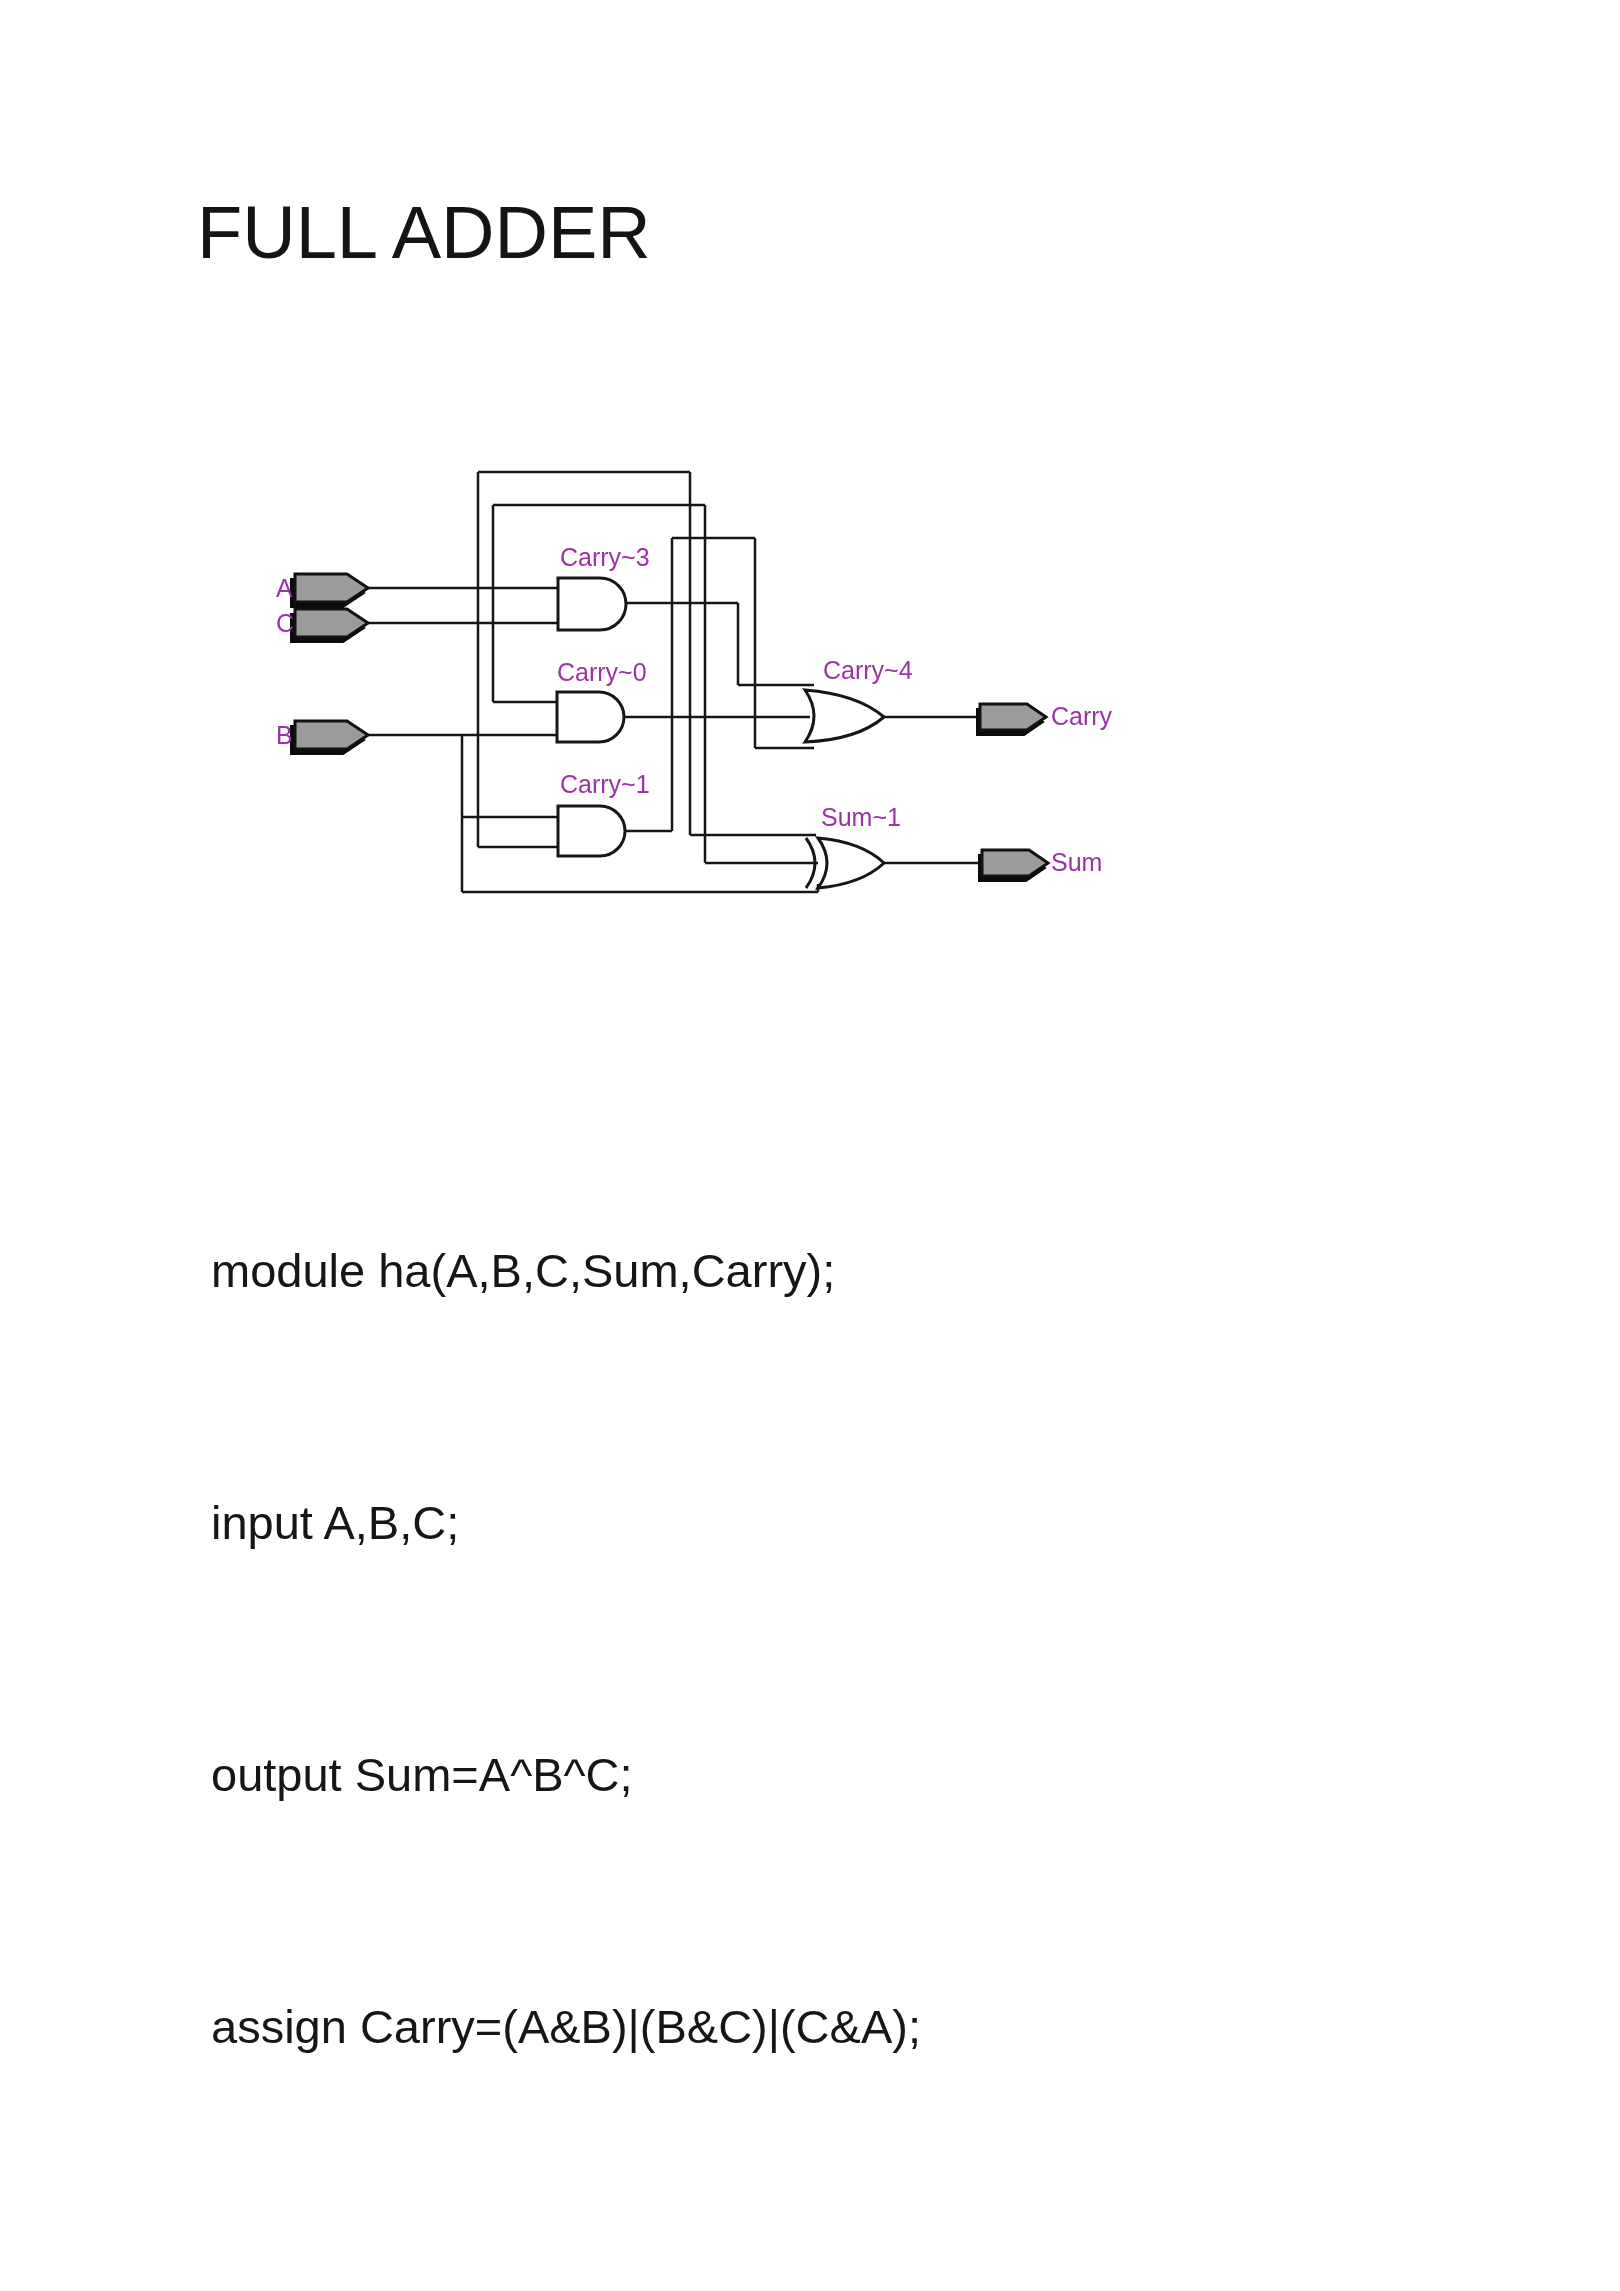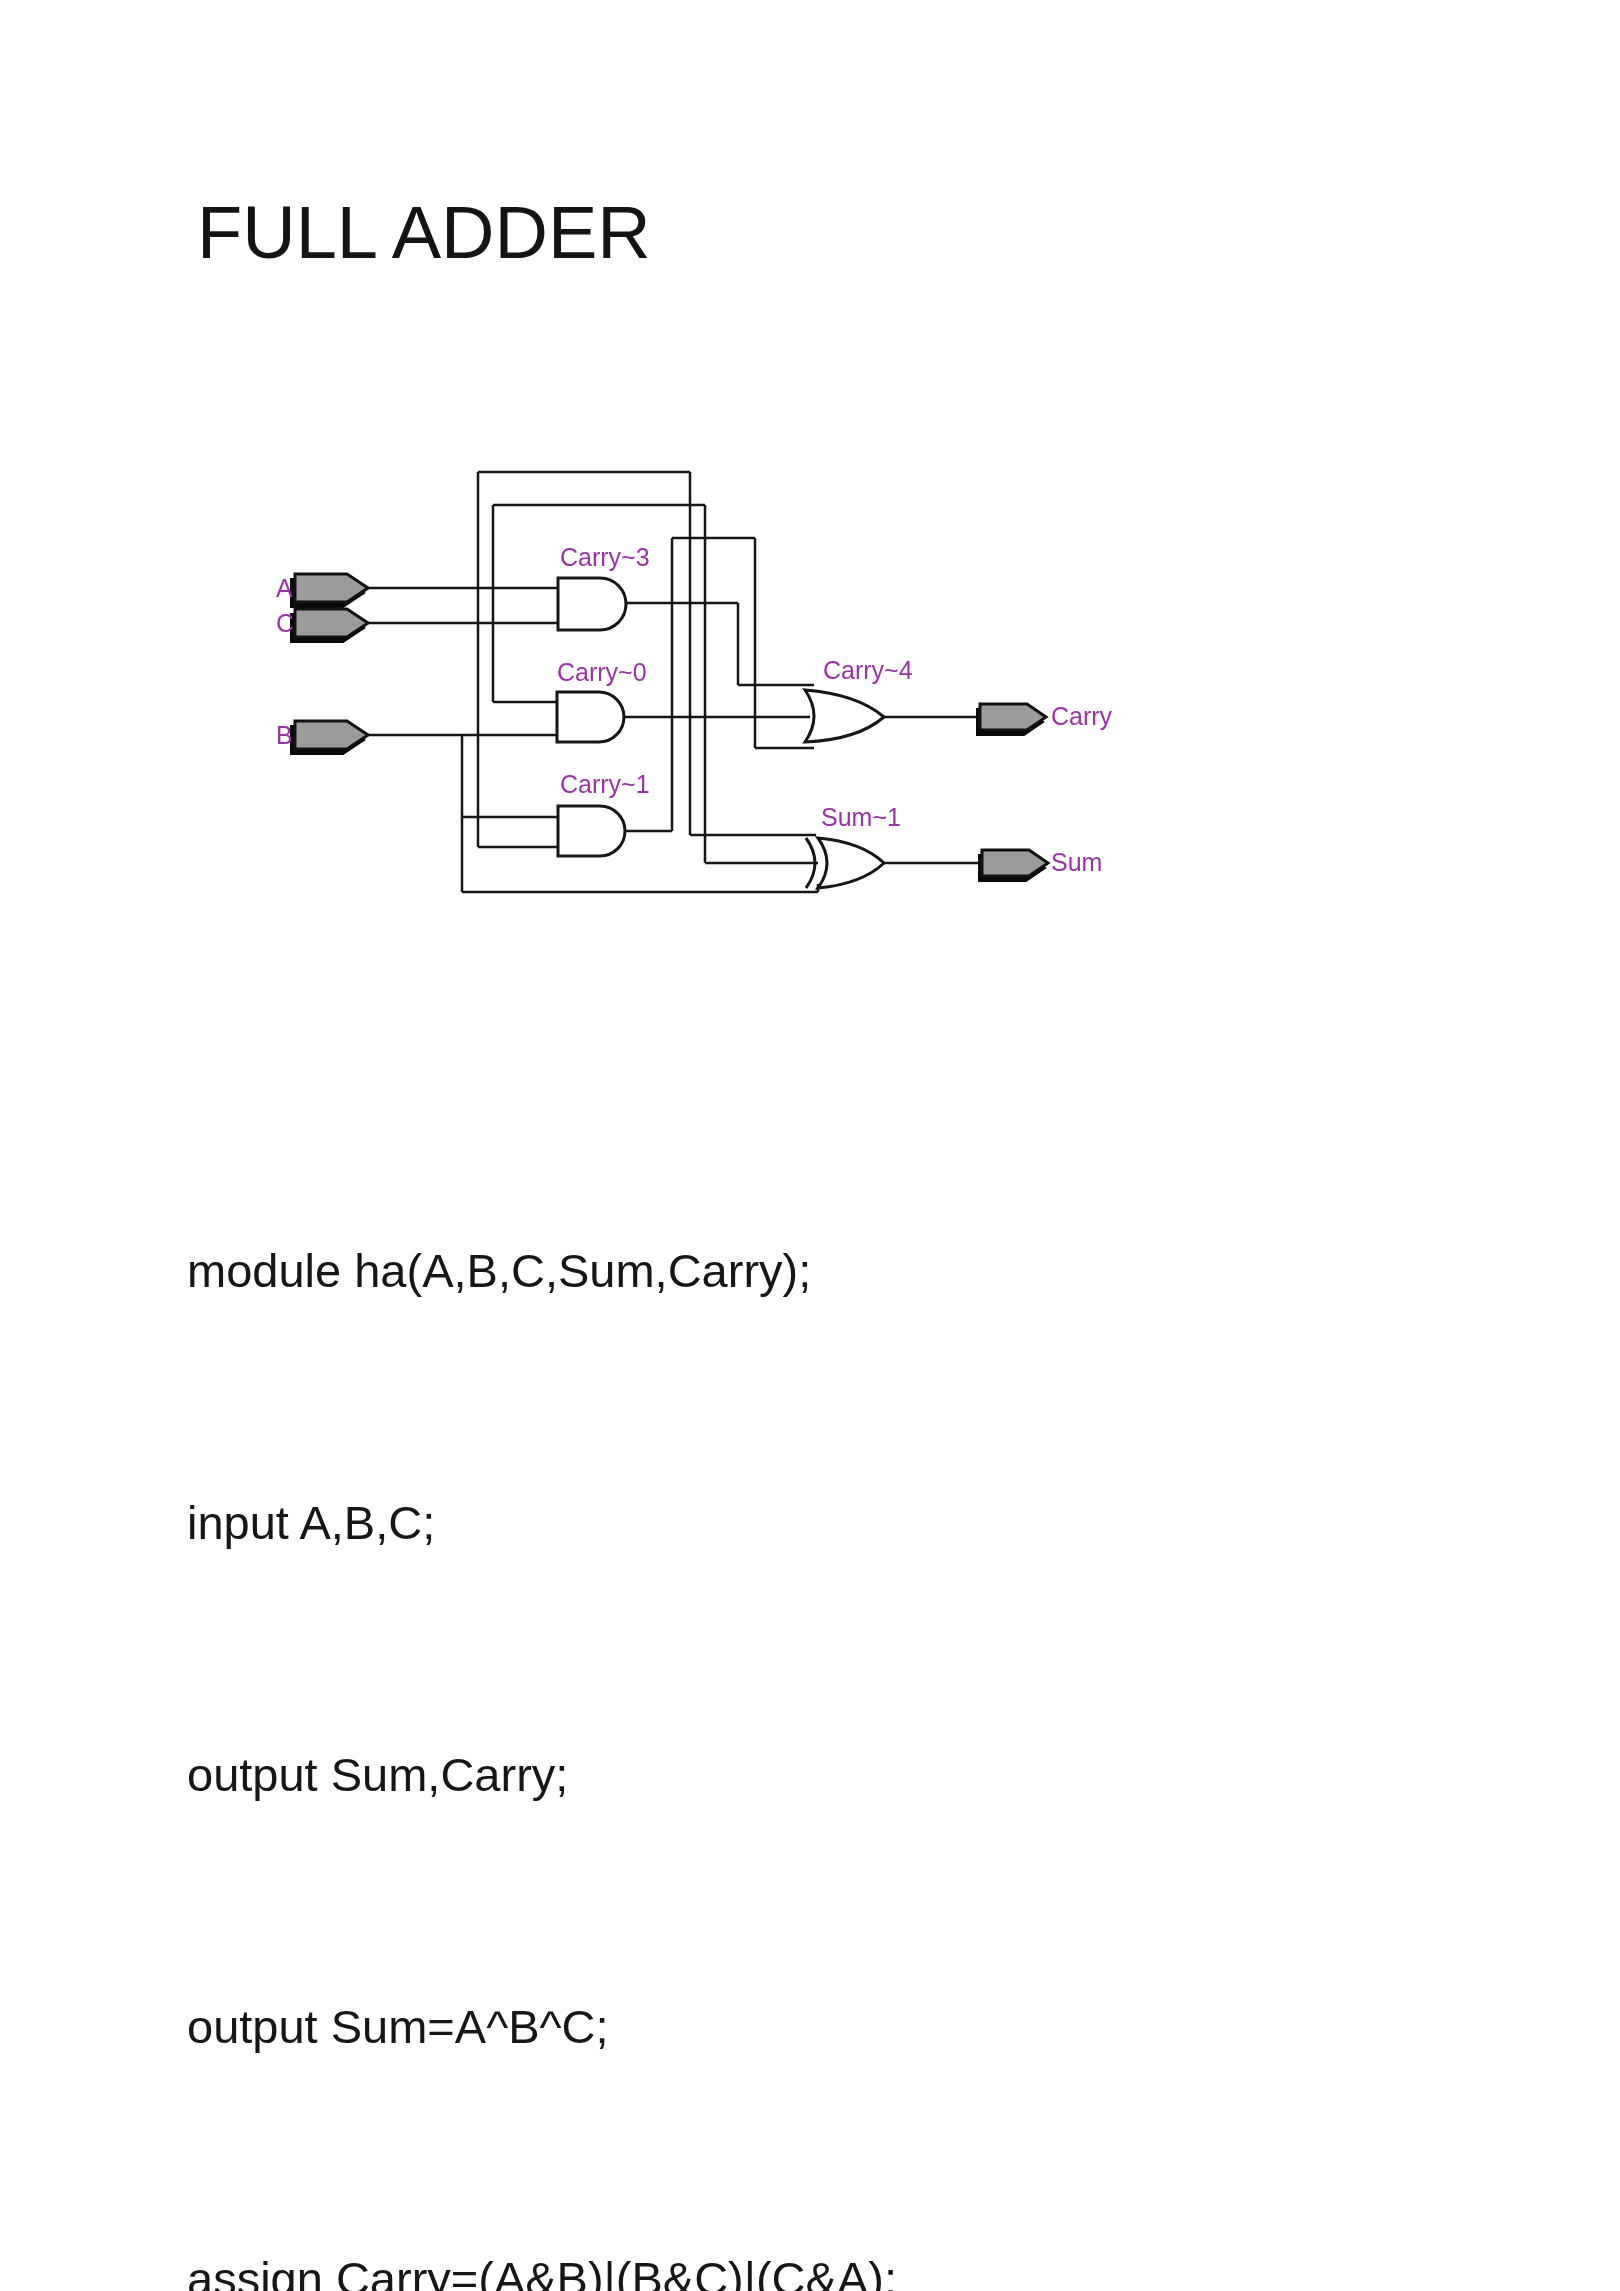--- a/index.html
+++ b/index.html
@@ -9,21 +9,21 @@
     position:absolute;left:197px;top:196px;
     font-size:74px;line-height:1;color:#141414;
     font-weight:400;letter-spacing:0px;white-space:nowrap;text-align:right;
   }
   .schematic-svg{position:absolute;left:0;top:0;}
   .code-block{
     position:absolute;left:187px;top:1061px;
     font-size:47px;line-height:84px;color:#161616;
     font-weight:400;white-space:pre;
   }
-  .code-line{height:84px;}
+  .code-line{height:84px;margin-left:24px;}
   .gate-shape{fill:#ffffff;stroke:#161616;stroke-width:3;}
   .gate-arc{fill:none;stroke:#161616;stroke-width:3;}
   .wire{stroke:#161616;stroke-width:2.5;fill:none;}
   .pin-shadow{fill:#0a0a0a;stroke:#0a0a0a;stroke-width:2;}
   .pin-body{fill:#9b9b9b;stroke:#111111;stroke-width:3;}
   .net-label{fill:#9933a6;font-family:"Liberation Sans",sans-serif;font-size:25px;}
 </style>
 </head>
 <body>
 
@@ -101,17 +101,16 @@
   <text class="net-label" x="823" y="679">Carry~4</text>
   <text class="net-label" x="821" y="826">Sum~1</text>
 
   <text class="net-label" x="1051" y="725">Carry</text>
   <text class="net-label" x="1051" y="871">Sum</text>
 </svg>
 
 <div class="code-block">
   <div class="code-line">module ha(A,B,C,Sum,Carry);</div>
   <div class="code-line">input A,B,C;</div>
-  <div class="code-line">output Sum,Carry;</div>
   <div class="code-line">output Sum=A^B^C;</div>
   <div class="code-line">assign Carry=(A&amp;B)|(B&amp;C)|(C&amp;A);</div>
   
 </div>
 
 </body></html>

